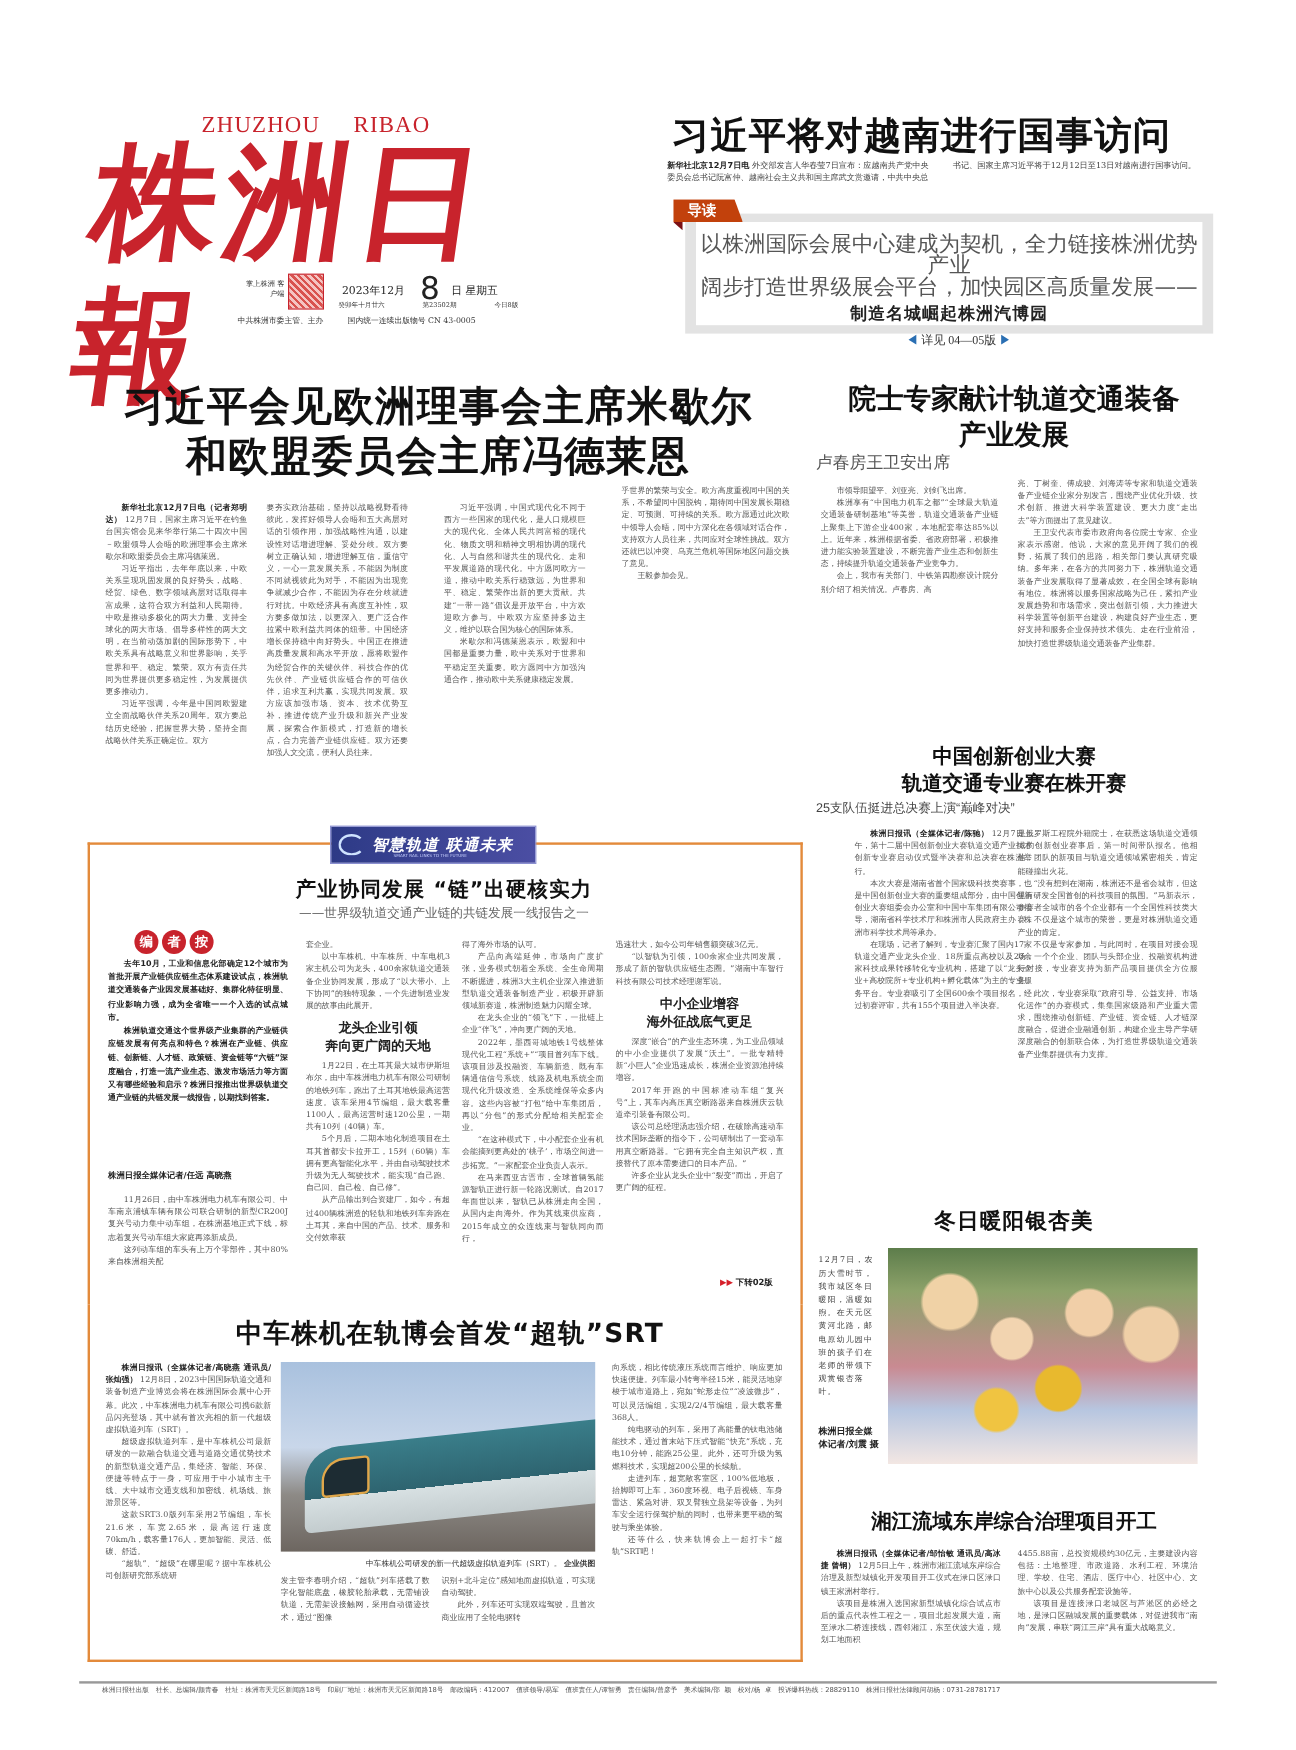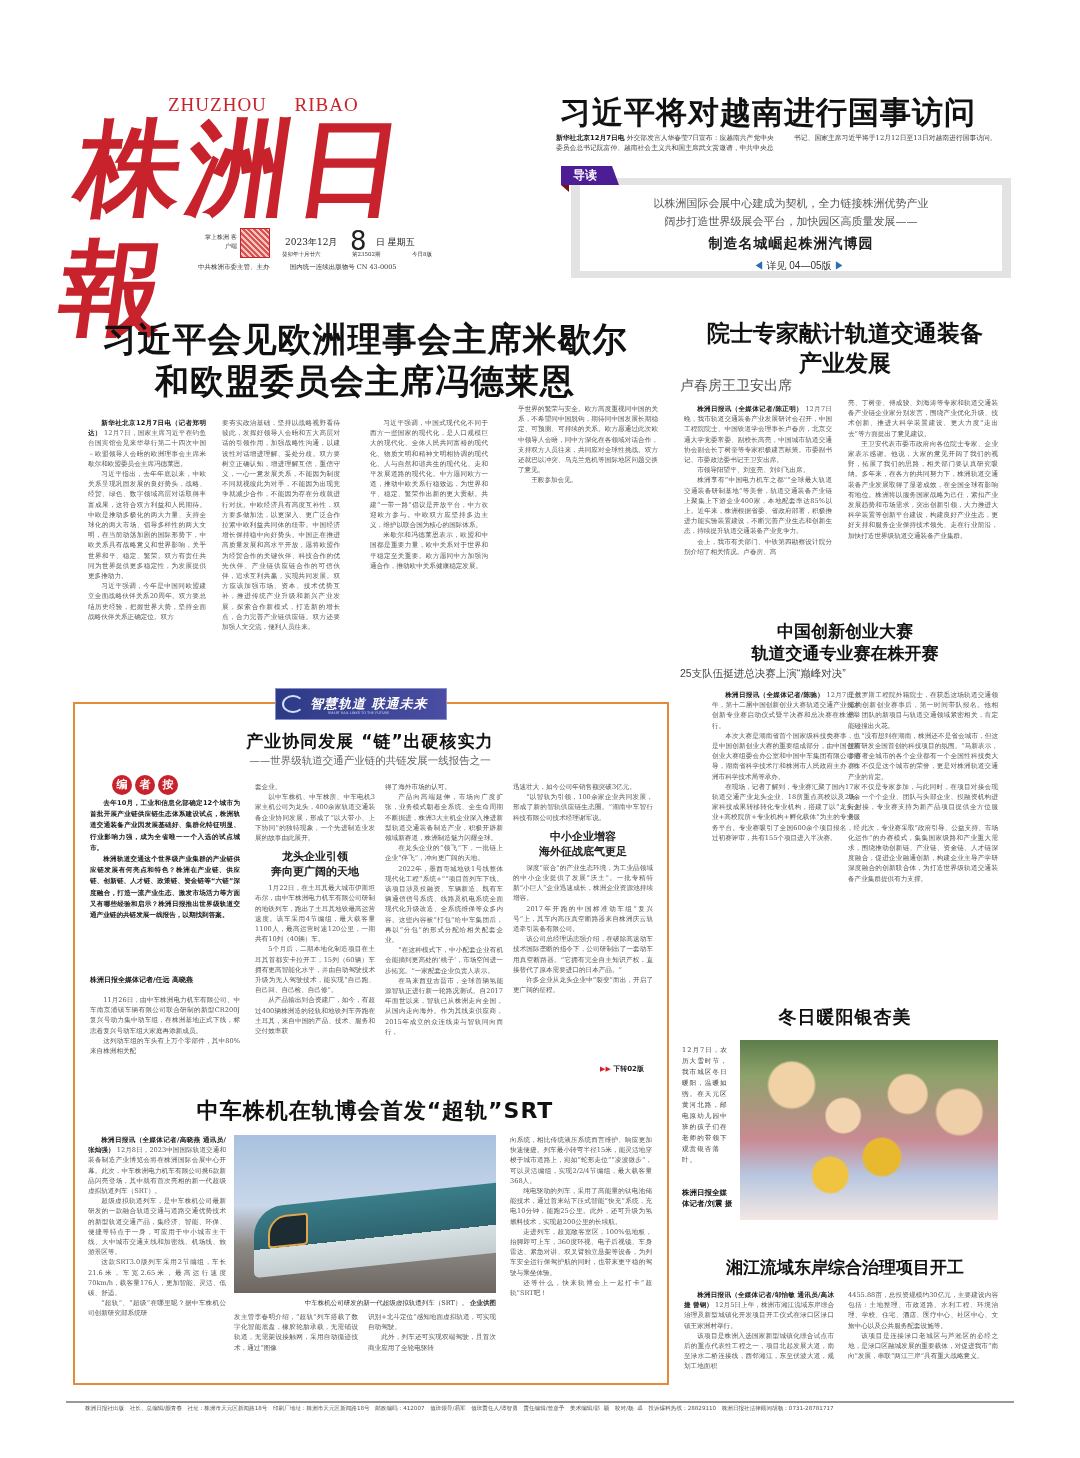--- a/index.html
+++ b/index.html
@@ -17,27 +17,27 @@
   .mast-weekday { left: 376px; top: 236px; font-size: 9px; color: #222; }
   .mast-sub { left: 282px; top: 251px; font-size: 5.5px; color: #333; width: 150px; display:flex; justify-content: space-between;}
   .mast-org { left: 198px; top: 263px; font-size: 6.5px; color: #333; }
 
   
   .top-headline { left: 560px; top: 92px; font-family: "DejaVu Sans", sans-serif; font-weight: bold; font-size: 31px; color: #111; letter-spacing: 1px; }
   .top-lead { left: 556px; top: 133px; width: 460px; font-size: 6.8px; line-height: 10px; color: #444; column-count: 2; column-gap: 16px; }
   .top-lead b { color: #222; font-family: "DejaVu Sans", sans-serif; }
 
   
-  .guide-tag { left: 561px; top: 166px; width: 58px; height: 19px; background: #4c1d95; color: #fff; font-family: "DejaVu Sans", sans-serif; font-weight: bold; font-size: 12px; line-height: 19px; padding-left: 12px; clip-path: polygon(0 0, 88% 0, 100% 100%, 0 100%); }
+  .guide-tag { left: 561px; top: 166px; width: 58px; height: 19px; background: #c2410c; color: #fff; font-family: "DejaVu Sans", sans-serif; font-weight: bold; font-size: 12px; line-height: 19px; padding-left: 12px; clip-path: polygon(0 0, 88% 0, 100% 100%, 0 100%); }
   .guide-tag-fold { left: 561px; top: 185px; width: 8px; height: 7px; background: #7a1015; clip-path: polygon(0 0, 100% 0, 100% 100%); }
   .guide-box { left: 571px; top: 178px; width: 440px; height: 100px; background: #e3e3e3; padding: 7px 9px; }
   .guide-inner { width: 100%; height: 100%; background: #fff; text-align: center; font-family: "DejaVu Sans", sans-serif; padding-top: 10px; }
-  .guide-l1 { font-size: 11px; color: #555; line-height: 18px; }
+  .guide-l1 { font-size: 18px; color: #555; line-height: 18px; }
   .guide-l3 { font-size: 14px; font-weight: bold; color: #222; margin-top: 4px; letter-spacing: 1px; }
-  .guide-see { font-size: 10px; color: #333; margin-top: 6px; font-family: Liberation Sans, sans-serif; padding-left: 16px; }
+  .guide-see { font-size: 10px; color: #333; margin-top: 6px; font-family: Liberation Serif, serif; padding-left: 16px; }
   .guide-see .arr { color: #2a6fb3; font-size: 10px; }
 
   
   .main-headline { left: 70px; top: 318px; width: 590px; text-align: center; font-family: "DejaVu Sans", sans-serif; font-weight: bold; font-size: 34px; line-height: 42px; color: #111; letter-spacing: 1px; }
 
   
   .col { font-size: 6.6px; line-height: 10.2px; color: #555; text-align: justify; }
   .col p { text-indent: 2em; }
   .col .lead { font-family: "DejaVu Sans", sans-serif; color: #222; font-weight: bold; }
 
@@ -150,21 +150,20 @@
   <div>乎世界的繁荣与安全。欧方高度重视同中国的关系，不希望同中国脱钩，期待同中国发展长期稳定、可预测、可持续的关系。欧方愿通过此次欧中领导人会晤，同中方深化在各领域对话合作，支持双方人员往来，共同应对全球性挑战。双方还就巴以冲突、乌克兰危机等国际地区问题交换了意见。</div>
   <p>王毅参加会见。</p>
 </div>
 
 <div class="abs r-headline" style="left:680px;top:318px;width:330px;font-size:23px;line-height:30px;">
   <div>院士专家献计轨道交通装备</div>
   <div>产业发展</div>
 </div>
 <div class="abs r-sub" style="left:680px;top:377px;width:330px;font-size:14px;">卢春房王卫安出席</div>
 <div class="abs col" style="left:684px;top:404px;width:148px;height:190px;overflow:hidden;">
-  <p><span class="lead">株洲日报讯（全媒体记者/陈正明）</span> <span>12月7日晚，我市轨道交通装备产业发展研讨会召开，中国工程院院士、中国铁道学会理事长卢春房，北京交通大学党委常委、副校长高亮，中国城市轨道交通协会副会长丁树奎等专家积极建言献策。市委副书记、市委政法委书记王卫安出席。</span></p>
   <p>市领导阳望平、刘亚亮、刘剑飞出席。</p>
   <p>株洲享有“中国电力机车之都”“全球最大轨道交通装备研制基地”等美誉，轨道交通装备产业链上聚集上下游企业400家，本地配套率达85%以上。近年来，株洲根据省委、省政府部署，积极推进力能实验装置建设，不断完善产业生态和创新生态，持续提升轨道交通装备产业竞争力。</p>
   <p>会上，我市有关部门、中铁第四勘察设计院分别介绍了相关情况。卢春房、高</p>
 </div>
 <div class="abs col" style="left:848px;top:398px;width:150px;height:190px;overflow:hidden;">
   <div>亮、丁树奎、傅成骏、刘海涛等专家和轨道交通装备产业链企业家分别发言，围绕产业优化升级、技术创新、推进大科学装置建设、更大力度“走出去”等方面提出了意见建议。</div>
   <p>王卫安代表市委市政府向各位院士专家、企业家表示感谢。他说，大家的意见开阔了我们的视野，拓展了我们的思路，相关部门要认真研究吸纳。多年来，在各方的共同努力下，株洲轨道交通装备产业发展取得了显著成效，在全国全球有影响有地位。株洲将以服务国家战略为己任，紧扣产业发展趋势和市场需求，突出创新引领，大力推进大科学装置等创新平台建设，构建良好产业生态，更好支持和服务企业保持技术领先、走在行业前沿，加快打造世界级轨道交通装备产业集群。</p>
 </div>
 
 <div class="abs" style="left:680px;top:620px;width:330px;text-align:center;font-family:'DejaVu Serif',serif;font-weight:bold;font-size:17px;line-height:22px;color:#111;">

